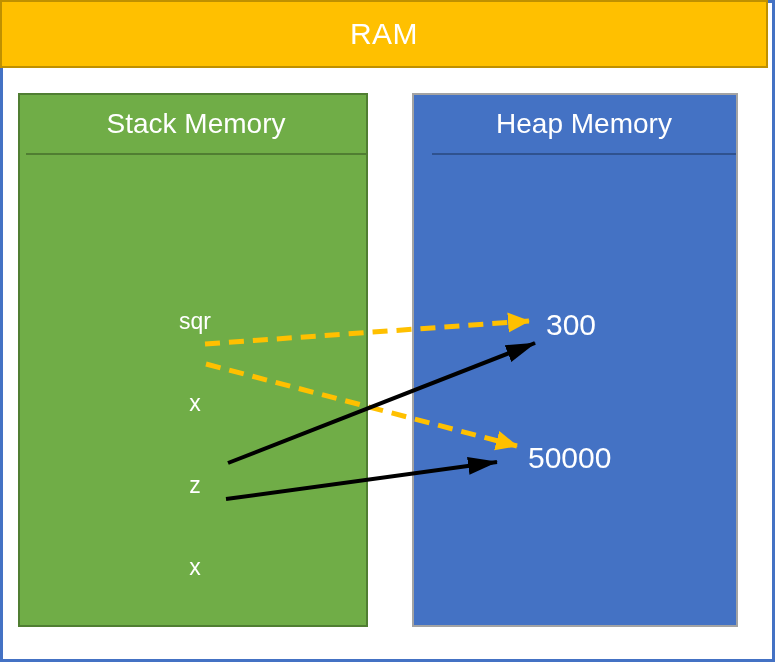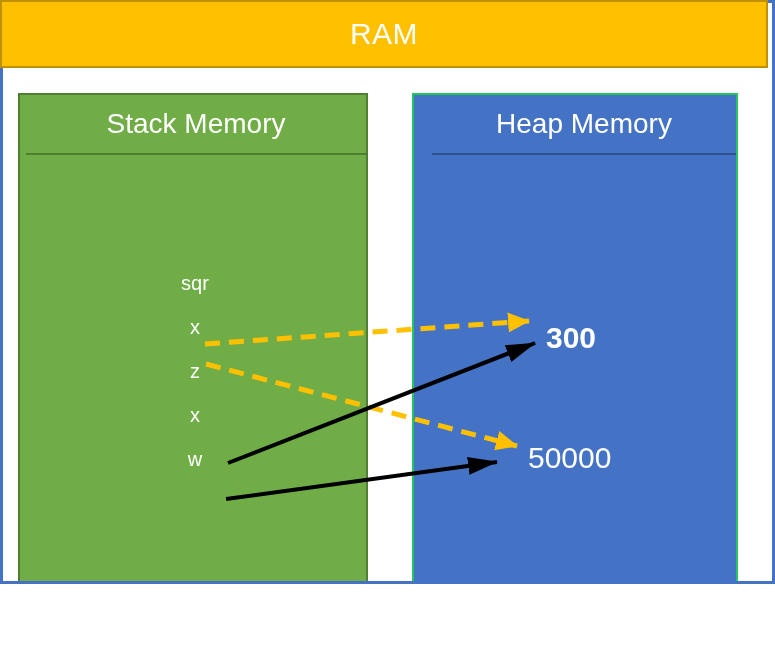--- a/index.html
+++ b/index.html
@@ -4,21 +4,21 @@
 <style>
   html, body {
     margin: 0;
     padding: 0;
     background: #ffffff;
     font-family: "Liberation Sans", sans-serif;
   }
   .canvas {
     position: relative;
     width: 775px;
-    height: 584px;
+    height: 662px;
     background: #ffffff;
     overflow: hidden;
   }
   .frame {
     position: absolute;
     inset: 0;
     border: 3px solid #4472C4;
     pointer-events: none;
     z-index: 1;
   }
@@ -51,21 +51,21 @@
   .stackBox {
     left: 18px;
     width: 350px;
     background: #70AD47;
     border: 2px solid #507E32;
   }
   .heapBox {
     left: 412px;
     width: 326px;
     background: #4472C4;
-    border: 2px solid #22c55e;
+    border: 2px solid #a3a3a3;
     padding-left: 12px;
   }
   .box-header {
     height: 58px;
     display: flex;
     align-items: center;
     justify-content: center;
     color: #ffffff;
     font-size: 28px;
     margin-left: 6px;
@@ -78,30 +78,31 @@
     top: 261px;
     width: 130px;
     z-index: 2;
   }
   .stack-item {
     height: 44px;
     display: flex;
     align-items: center;
     justify-content: center;
     color: #ffffff;
-    font-size: 20px;
+    font-size: 23px;
+    margin-top: 38px;
   }
   .heap-value {
     position: absolute;
     color: #ffffff;
     font-size: 30px;
     line-height: 36px;
     z-index: 2;
   }
-  .heap-value-300   { left: 546px; top: 320px; font-weight: bold; }
+  .heap-value-300   { left: 546px; top: 307px; }
   .heap-value-90000 { left: 528px; top: 440px; }
   .arrows-layer {
     position: absolute;
     left: 0;
     top: 0;
     width: 775px;
     height: 662px;
     z-index: 3;
     pointer-events: none;
   }

